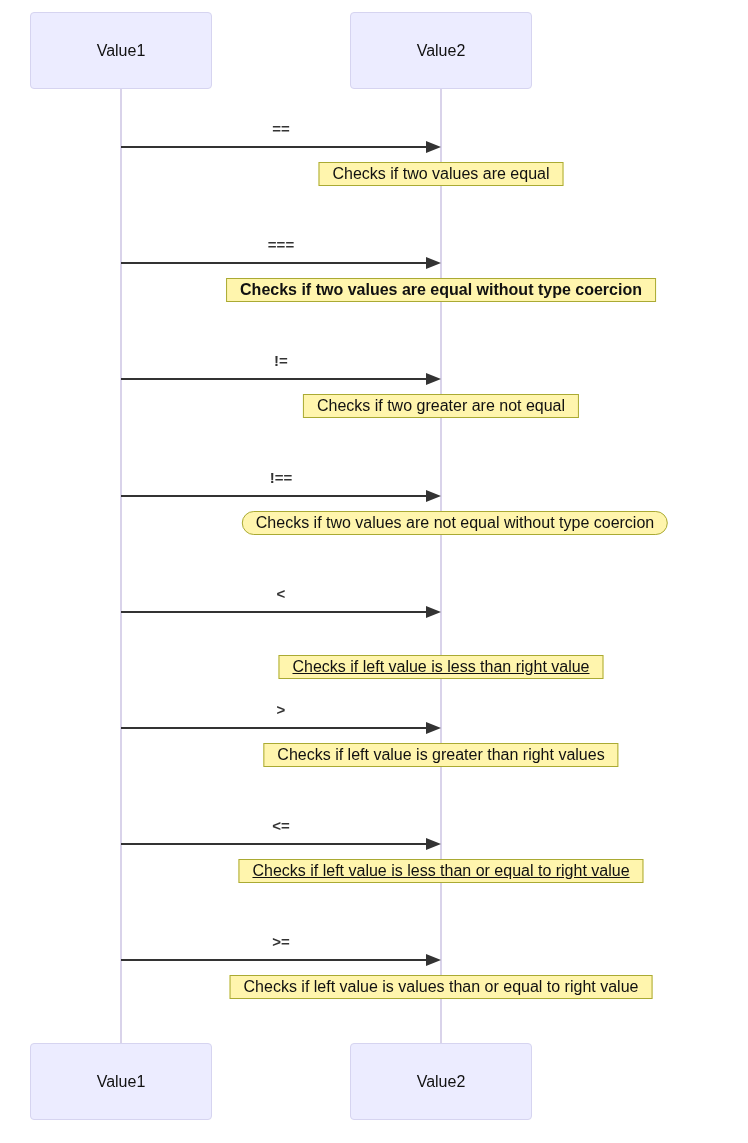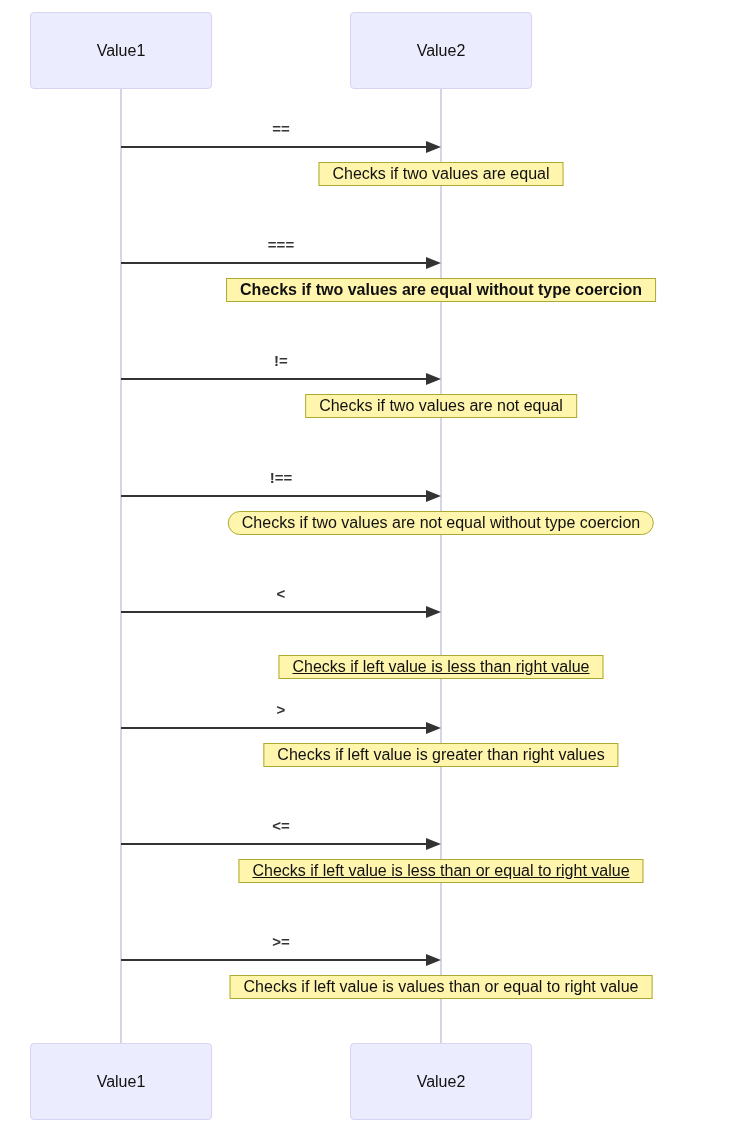--- a/index.html
+++ b/index.html
@@ -87,25 +87,25 @@
     <div class="msg-line" style="left: 121px; top: 146px; width: 309px;"></div>
     <div class="msg-arrowhead" style="left: 426px; top: 141px;"></div>
     <div class="note-box" style="left: 441px; top: 162px;">Checks if two values are equal</div>
     <div class="msg-label" style="left: 281px; top: 253px;">===</div>
     <div class="msg-line" style="left: 121px; top: 262px; width: 309px;"></div>
     <div class="msg-arrowhead" style="left: 426px; top: 257px;"></div>
     <div class="note-box" style="left: 441px; top: 278px; font-weight: bold;">Checks if two values are equal without type coercion</div>
     <div class="msg-label" style="left: 281px; top: 369px;">!=</div>
     <div class="msg-line" style="left: 121px; top: 378px; width: 309px;"></div>
     <div class="msg-arrowhead" style="left: 426px; top: 373px;"></div>
-    <div class="note-box" style="left: 441px; top: 394px;">Checks if two values are not equal</div>
+    <div class="note-box" style="left: 441px; top: 394px;">Checks if two greater are not equal</div>
     <div class="msg-label" style="left: 281px; top: 486px;">!==</div>
     <div class="msg-line" style="left: 121px; top: 495px; width: 309px;"></div>
     <div class="msg-arrowhead" style="left: 426px; top: 490px;"></div>
-    <div class="note-box" style="left: 441px; top: 511px; border-radius: 19px;">Checks if two values are not equal without type coercion</div>
+    <div class="note-box" style="left: 455px; top: 511px; border-radius: 19px;">Checks if two values are not equal without type coercion</div>
     <div class="msg-label" style="left: 281px; top: 602px;">&lt;</div>
     <div class="msg-line" style="left: 121px; top: 611px; width: 309px;"></div>
     <div class="msg-arrowhead" style="left: 426px; top: 606px;"></div>
     <div class="note-box" style="left: 441px; top: 655px; text-decoration: underline;">Checks if left value is less than right value</div>
     <div class="msg-label" style="left: 281px; top: 718px;">&gt;</div>
     <div class="msg-line" style="left: 121px; top: 727px; width: 309px;"></div>
     <div class="msg-arrowhead" style="left: 426px; top: 722px;"></div>
     <div class="note-box" style="left: 441px; top: 743px;">Checks if left value is greater than right values</div>
     <div class="msg-label" style="left: 281px; top: 834px;">&lt;=</div>
     <div class="msg-line" style="left: 121px; top: 843px; width: 309px;"></div>

